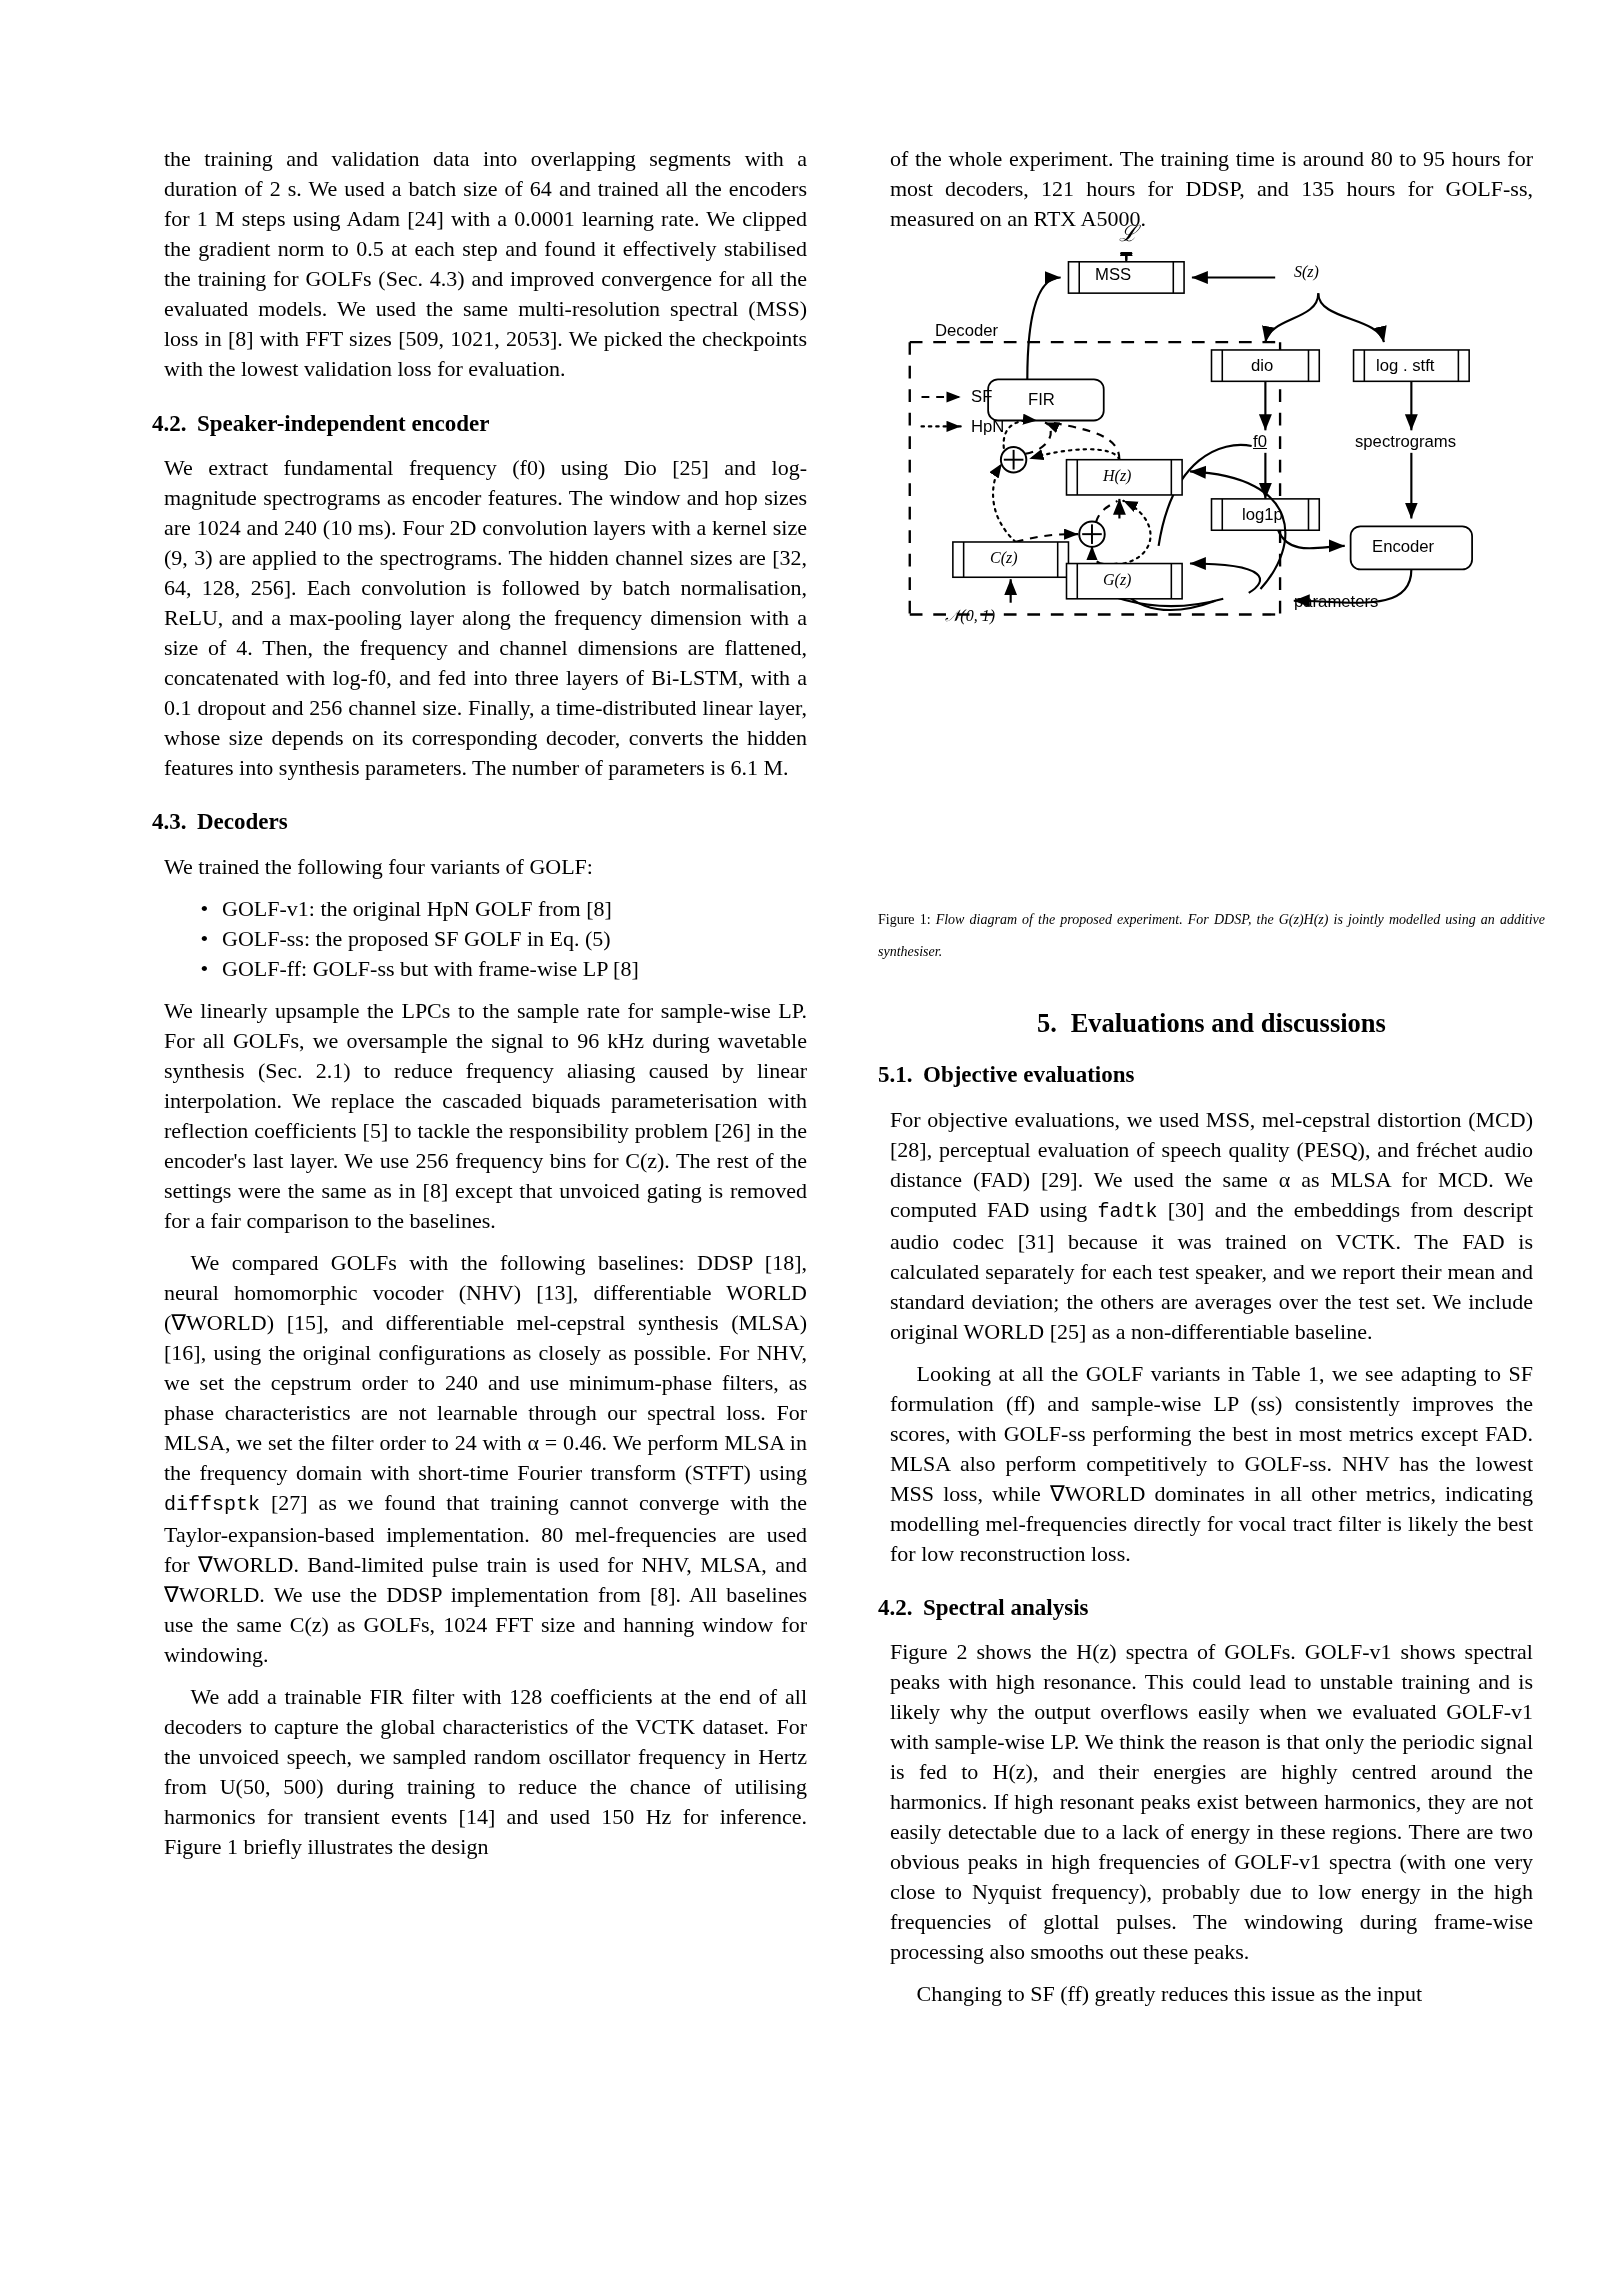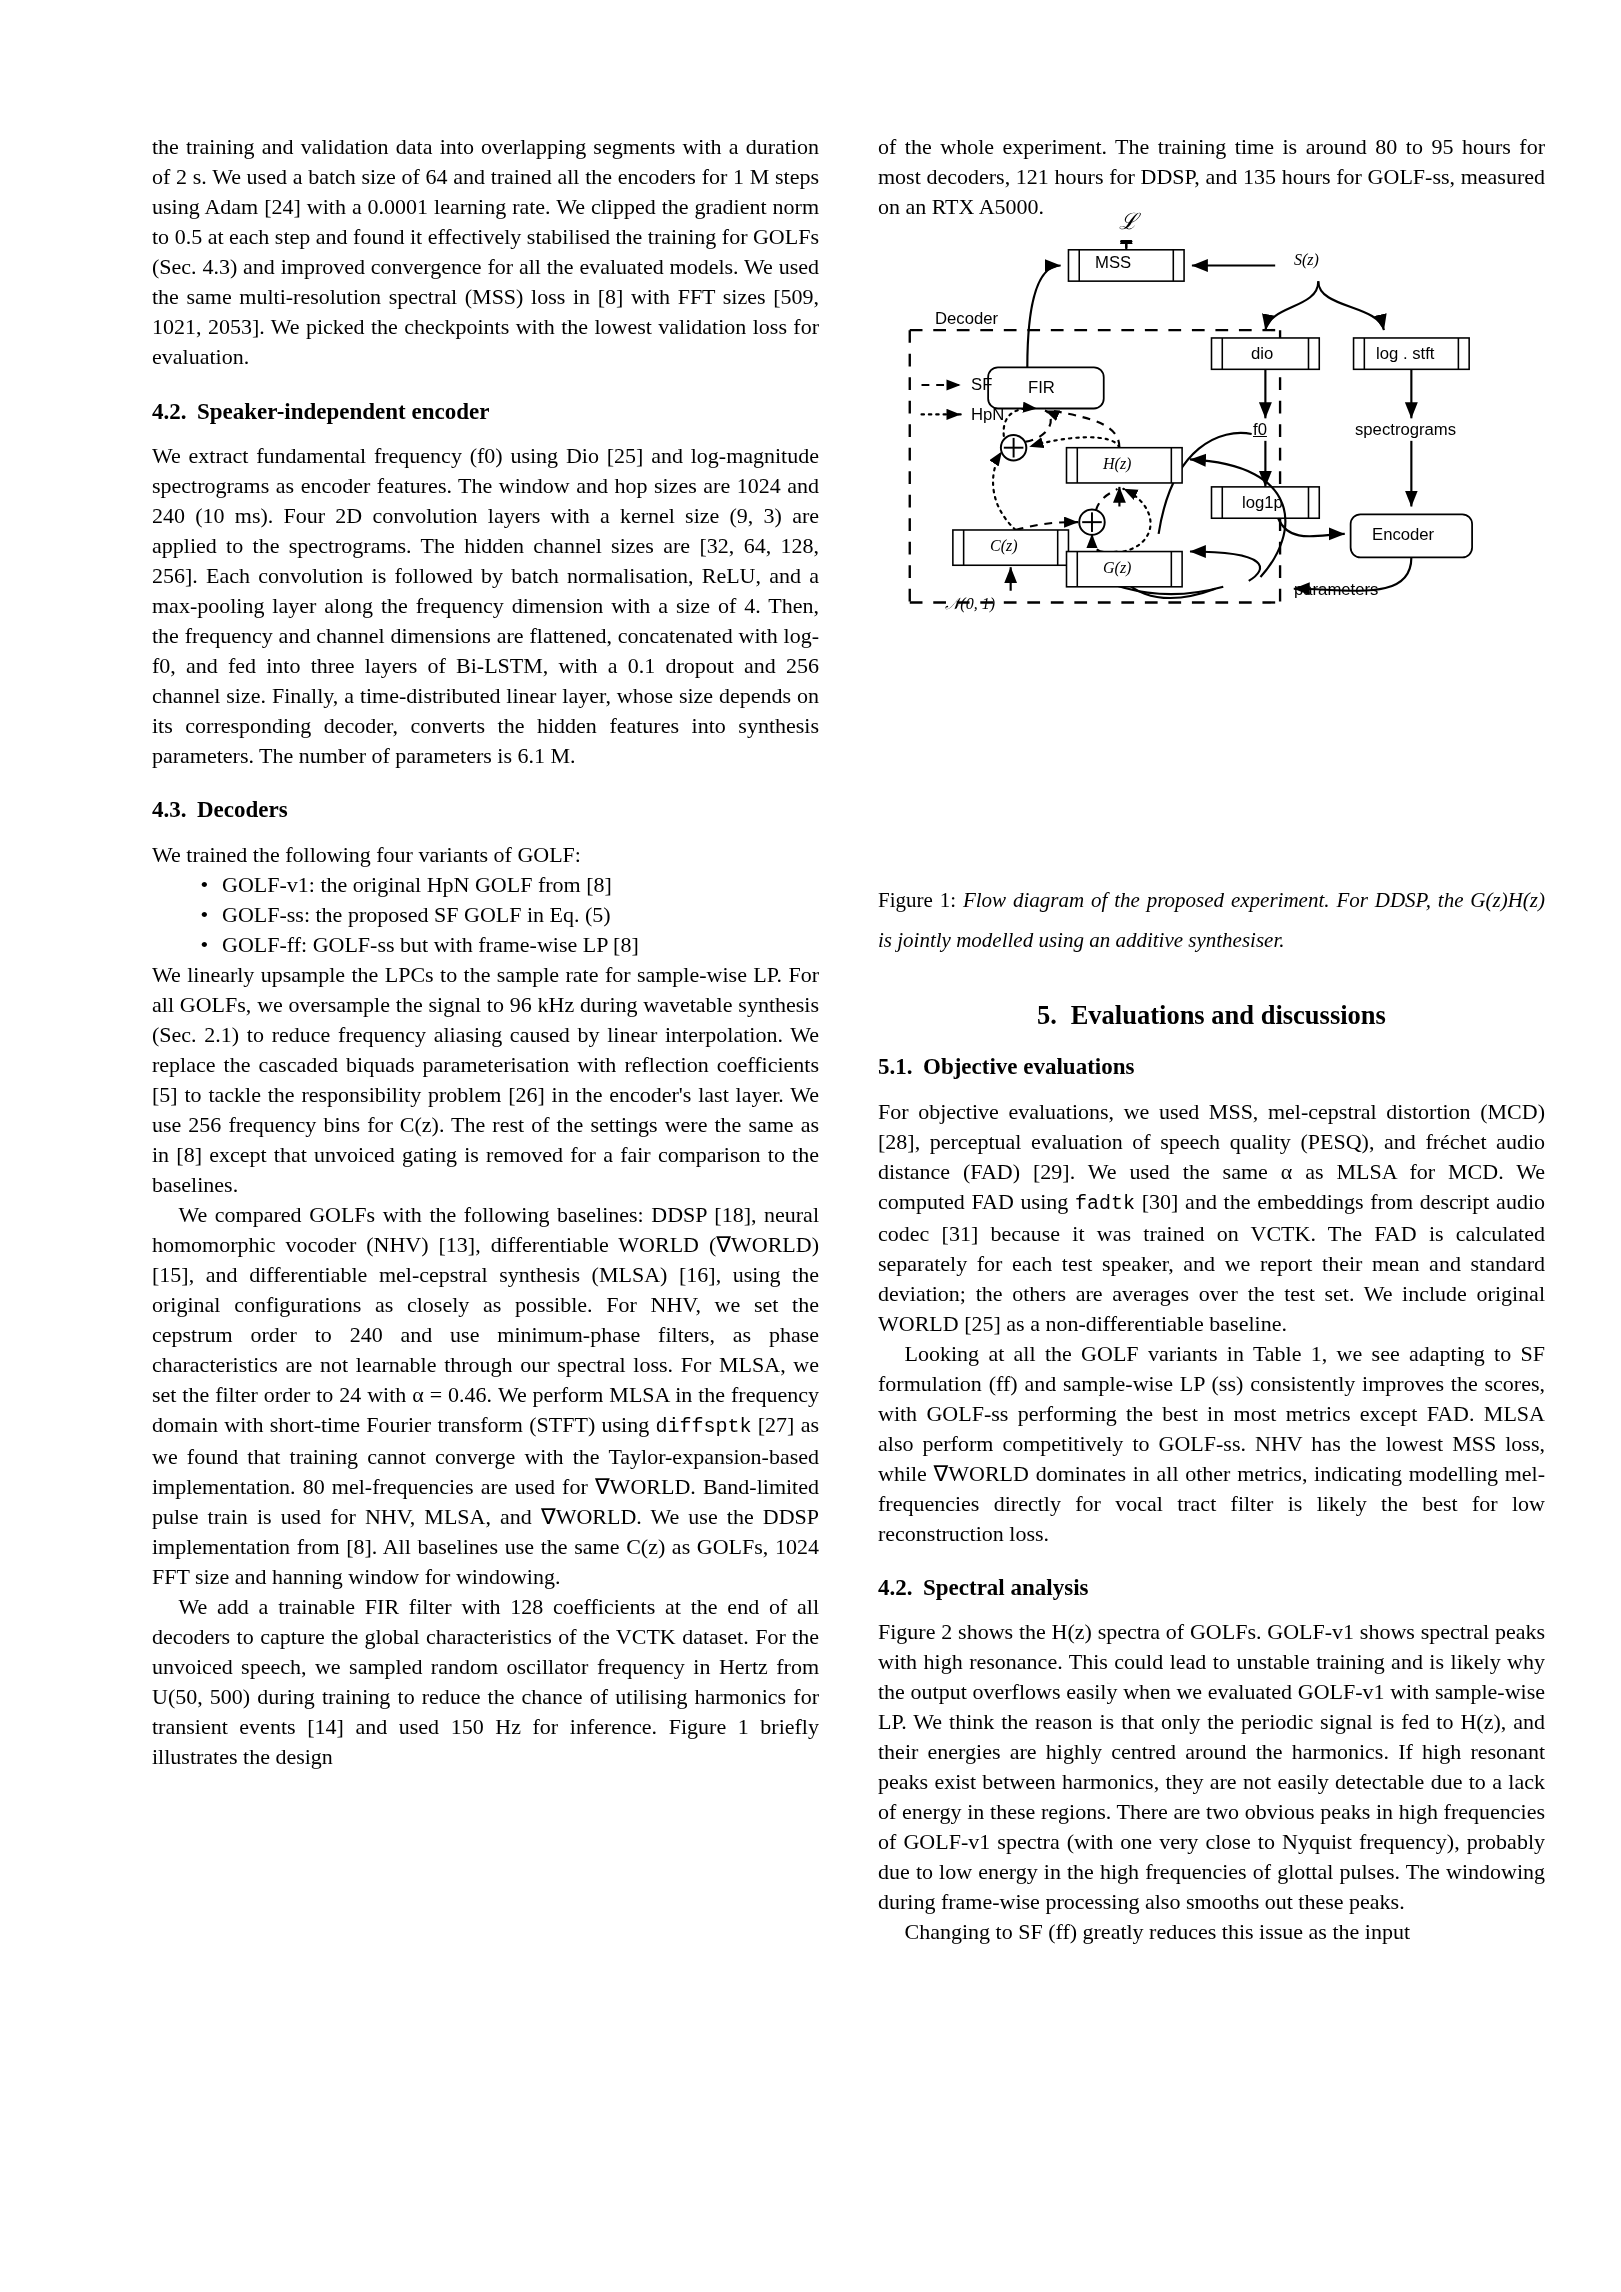--- a/index.html
+++ b/index.html
@@ -16,21 +16,21 @@
     padding:132px 98px 118px 152px;
   }
   .cols{
     display:flex;
     gap:59px;
     height:100%;
   }
   .col{width:667px;flex:0 0 667px;}
 
   p{
-    margin:0;
+    margin:12px;
     font-size:22px;
     line-height:30px;
     text-align:justify;
     text-justify:inter-word;
     hyphens:auto;
     -webkit-hyphens:auto;
   }
   p.indent{text-indent:26.5px;}
 
   h2.sec{
@@ -85,24 +85,24 @@
     font-size:16.7px;
     color:#000;
     white-space:nowrap;
   }
   .dlabel.mathy{
     font-family:"Liberation Serif", serif;
     font-style:italic;
     font-size:16px;
   }
   .caption{
-    font-size:21px;
-    line-height:40px;
+    font-size:14px;
+    line-height:32px;
     text-align:justify;
-    margin-top:13px;
+    margin-top:25px;
   }
   .caption .lead{font-style:normal;}
   .caption .body{font-style:italic;}
 </style>
 </head>
 <body>
 
 <div class="page">
  <div class="cols">
 

